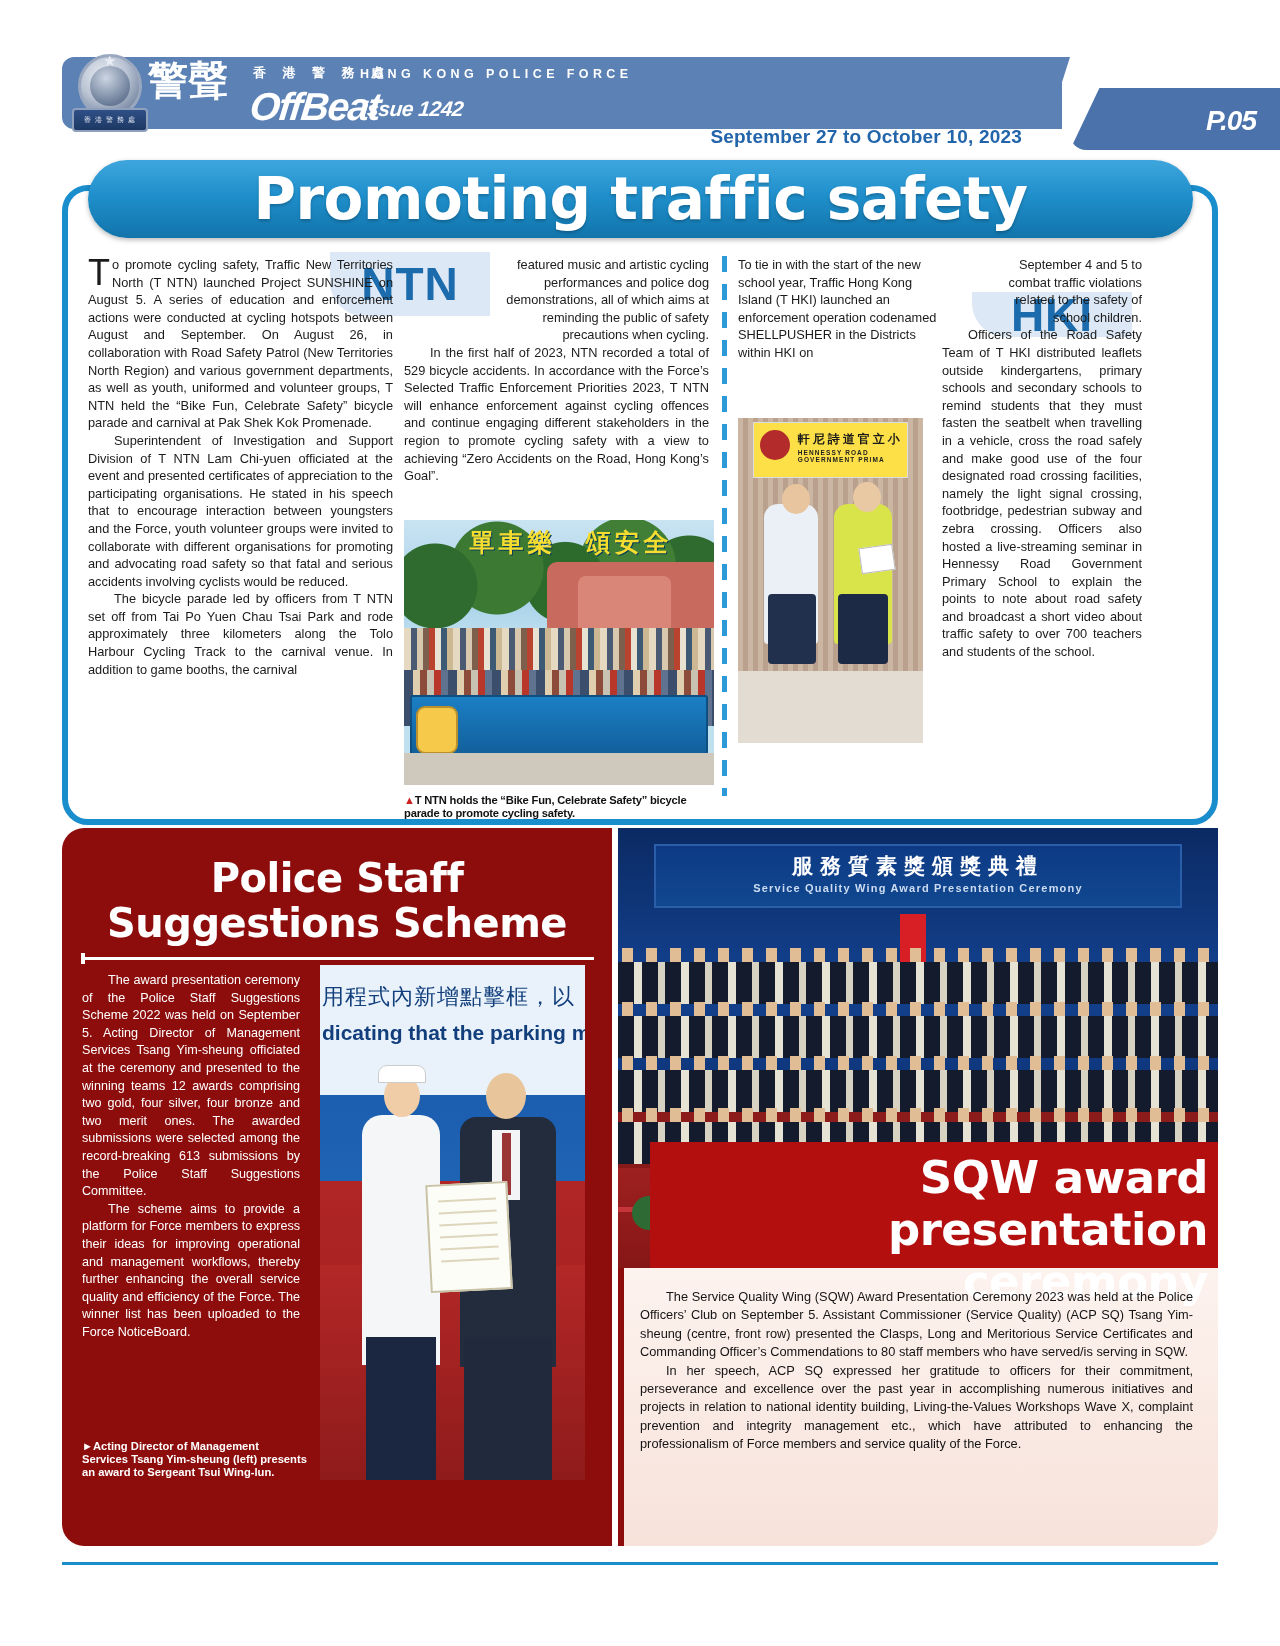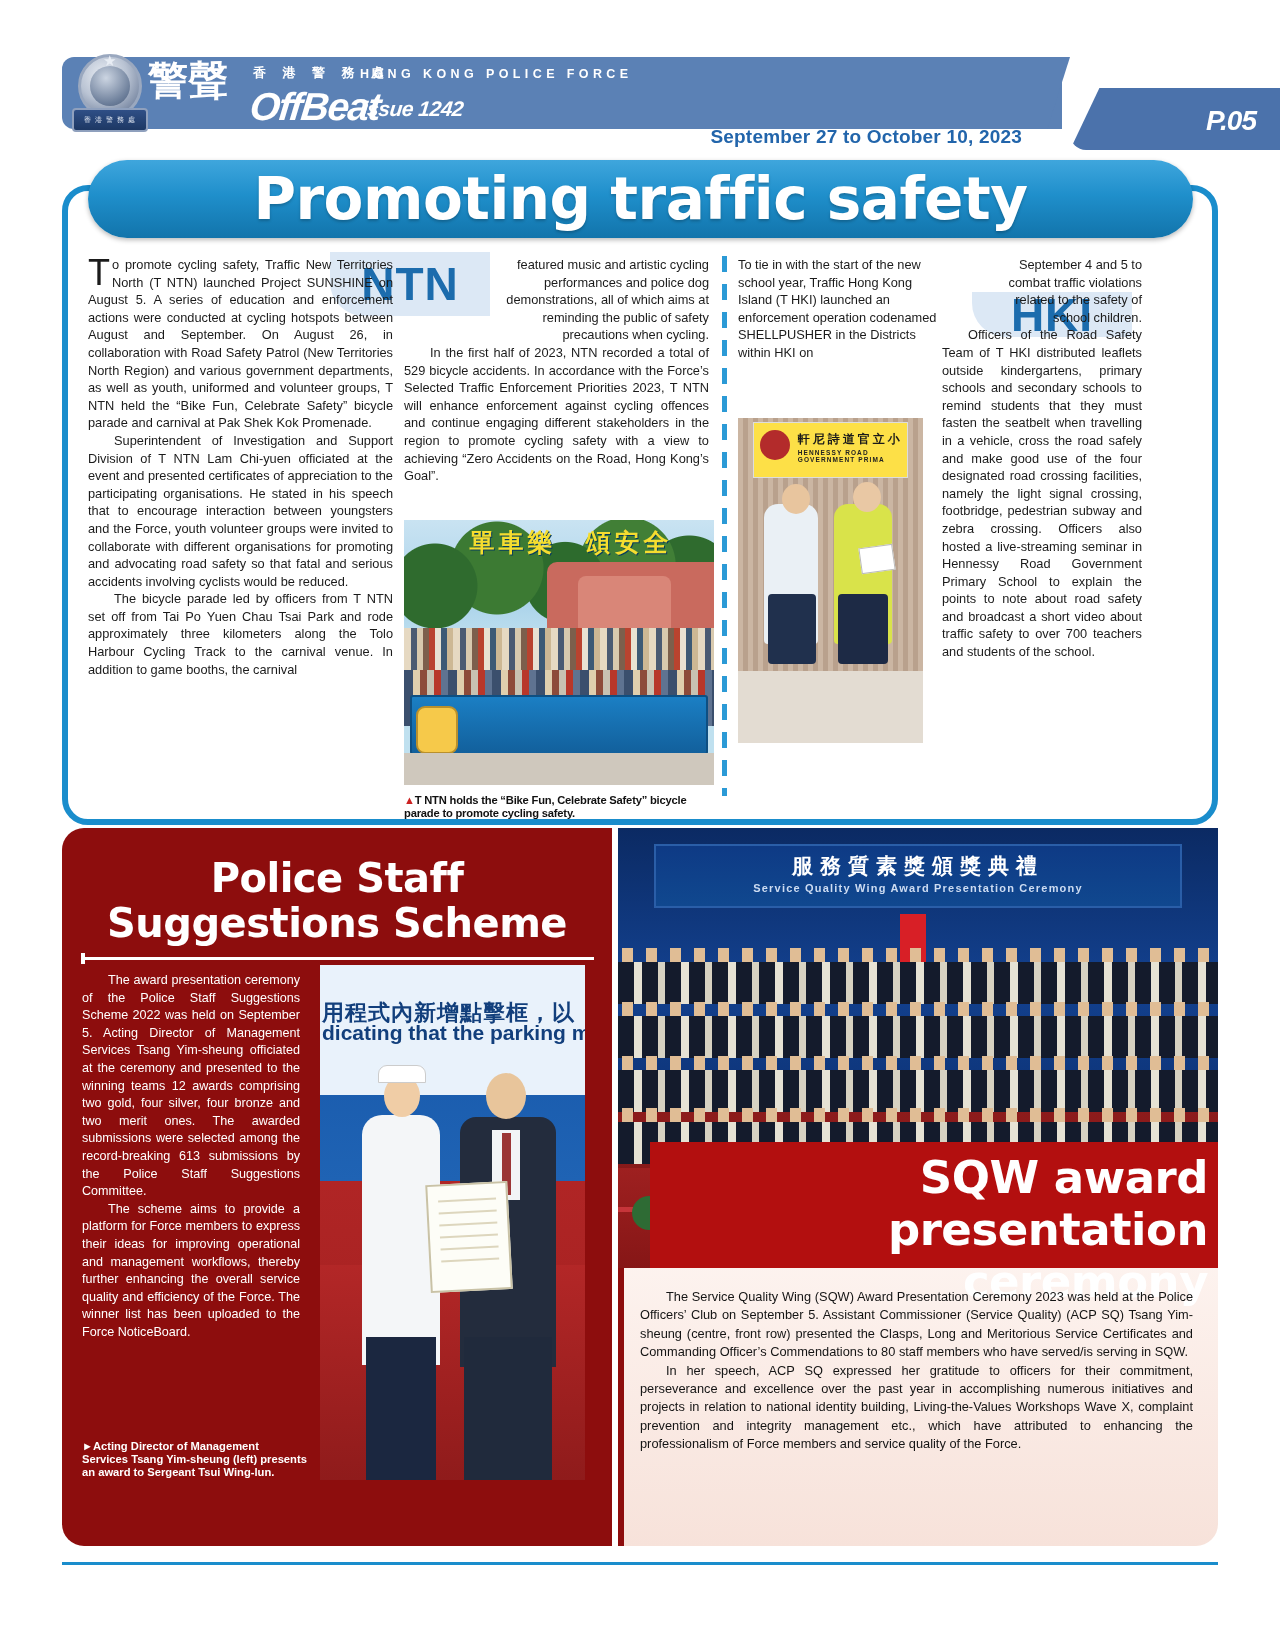--- a/index.html
+++ b/index.html
@@ -238,21 +238,21 @@
   .psss-body p { text-indent: 26px; }
   .psss-cap {
     position: absolute; left: 82px; top: 1440px; width: 225px;
     font-size: 11.2px; line-height: 12.8px; color: #ffffff; font-weight: bold;
   }
   .psss-cap .tri { font-size: 11px; }
 
   #photo-award { position:absolute; left: 320px; top: 965px; width: 265px; height: 515px; overflow:hidden; }
   .aw-bg { position:absolute; inset:0; background:linear-gradient(#1656a8 0%, #1f63b4 42%, #b02525 42%, #9e1f1f 100%); }
   .aw-screen { position:absolute; left:0; top:0; width:100%; height:130px; background:#e9f2fb; }
-  .aw-screen-t1 { position:absolute; left:2px; top:33px; font-family:"DejaVu Sans",sans-serif; font-size:22px; font-weight:bold; color:#123f7c; letter-spacing:1px; white-space:nowrap; }
+  .aw-screen-t1 { position:absolute; left:2px; top:17px; font-family:"DejaVu Sans",sans-serif; font-size:22px; font-weight:normal; color:#123f7c; letter-spacing:1px; white-space:nowrap; }
   .aw-screen-t2 { position:absolute; left:2px; top:56px; font-size:21px; font-weight:bold; color:#123f7c; white-space:nowrap; }
   .aw-carpet { position:absolute; left:0; bottom:0; width:100%; height:215px; background:linear-gradient(#b32727,#8f1b1b); }
   .aw-w { position:absolute; left:42px; top:150px; width:78px; height:250px; background:#f4f6f8; border-radius:20px 20px 0 0; }
   .aw-wh { position:absolute; left:64px; top:110px; width:36px; height:42px; border-radius:50%; background:#f0cda6; }
   .aw-wcap { position:absolute; left:58px; top:100px; width:48px; height:18px; background:#fff; border-radius:9px 9px 0 0; border:1px solid #ccc; }
   .aw-wleg { position:absolute; left:46px; top:372px; width:70px; height:145px; background:#1b2740; }
   .aw-m { position:absolute; left:140px; top:152px; width:96px; height:250px; background:#232c3d; border-radius:16px 16px 0 0; }
   .aw-mh { position:absolute; left:166px; top:108px; width:40px; height:46px; border-radius:50%; background:#e8c59b; }
   .aw-mshirt { position:absolute; left:172px; top:165px; width:28px; height:70px; background:#f2f4f6; }
   .aw-mtie { position:absolute; left:182px; top:168px; width:9px; height:62px; background:#9b3535; }

